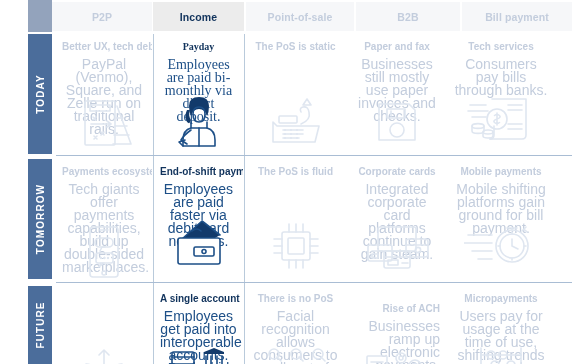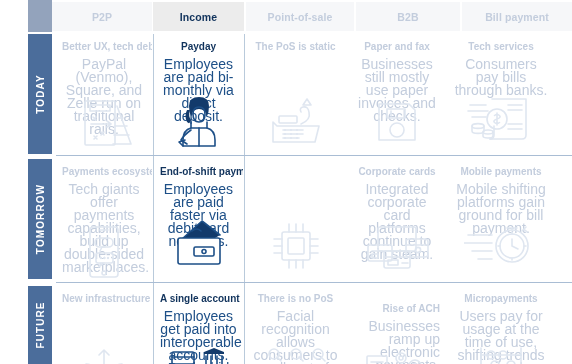--- a/index.html
+++ b/index.html
@@ -172,21 +172,21 @@
         <path class="pale" d="M20 28 H40 M40 28 l-4 -3 M40 28 l-4 3"></path>
         <path class="pale" d="M22 21 l3 3 M25 21 l-3 3"></path>
         <path class="pale" d="M30 36 l3 3 M33 36 l-3 3"></path>
         <path class="pale" d="M23 40 l3 3 M26 40 l-3 3"></path>
         <path class="pale" d="M46 10 L60 48 L42 48"></path>
         <path class="pale" d="M45 22 L52 22 M44 30 L56 30 M43 39 L58 39"></path>
       </svg>
     </div>
   </div>
 
-  <div class="cell highlight" style="left:154px; top:34px; width:89px; height:120px;">
+  <div class="cell highlight" style="left:154px; top:34px; width:89px; height:120px;font-family:Liberation Serif, serif;">
     <div class="c-title">Payday</div>
     <div class="c-body">Employees are paid bi-monthly via direct deposit.</div>
     <div class="icon-art" style="top:58px;">
       <svg width="56" height="56" viewBox="0 0 56 56">
         <path class="navy-f" d="M18 14 q0-9 10-9 q10 0 10 9 q0 6-2 10 q-2-7-8-7 q-6 0-8 7 q-2-4-2-10Z"></path>
         <path class="navy" d="M22 22 q0-7 6-7 q6 0 6 7 q0 8-6 8 q-6 0-6-8Z"></path>
         <path class="navy-f" d="M16 18 q-3 6 0 12 q3 3 4-2 q-3-4-1-10Z"></path>
         <path class="navy" d="M20 30 L20 36 L36 36 L36 30"></path>
         <path class="navy" d="M20 36 q-8 2 -8 12 L12 54 L44 54 L44 48 q0-10 -8-12"></path>
         <path class="navy" d="M28 36 L28 54"></path>
@@ -278,20 +278,21 @@
         <path class="navy" d="M14 22 L34 4 L52 18"></path>
         <path class="navy" d="M24 14 q5-4 9 0"></path>
         <rect style="fill:#ffffff;stroke:#1d4f87;stroke-width:1.6" x="10" y="21" width="42" height="26" rx="2"></rect>
         <rect class="navy" x="26" y="30" width="20" height="9" rx="1.5"></rect>
         <circle class="navy" cx="36" cy="34.5" r="2"></circle>
       </svg>
     </div>
   </div>
 
   <div class="cell" style="left:245px; top:159px; width:101px; height:122px;">
+    <div class="c-title">The PoS is fluid</div>
     <div class="icon-art" style="top:60px;">
       <svg width="54" height="54" viewBox="0 0 54 54">
         <rect class="pale" x="13" y="13" width="28" height="28" rx="2"></rect>
         <rect class="pale" x="19" y="19" width="16" height="16" rx="1"></rect>
         <path class="pale" d="M20 13 V5 M27 13 V5 M34 13 V5"></path>
         <path class="pale" d="M20 41 V49 M27 41 V49 M34 41 V49"></path>
         <path class="pale" d="M13 20 H5 M13 27 H5 M13 34 H5"></path>
         <path class="pale" d="M41 20 H49 M41 27 H49 M41 34 H49"></path>
       </svg>
     </div>
@@ -327,21 +328,20 @@
         <path class="pale" d="M48 25 L48 18 M48 25 L54 28"></path>
         <path class="pale" d="M43 7 h10 M48 7 V9"></path>
         <path class="pale" d="M58 10 l4 -4 M60 8 l3 3"></path>
         <path class="pale" d="M48 11 V13 M48 37 V39 M34 25 H36 M60 25 H62"></path>
         <path class="pale" d="M4 14 h24 M0 22 h28 M8 30 h20 M14 38 h14"></path>
       </svg>
     </div>
   </div>
 
   <div class="cell" style="left:56px;  top:286px; width:96px;  height:78px;">
-    <div class="c-title">New infrastructure</div>
     <div class="icon-art" style="top:60px;">
       <svg width="60" height="30" viewBox="0 0 60 30">
         <path class="pale" d="M30 26 V4 M30 4 l-5 5 M30 4 l5 5"></path>
         <path class="pale" d="M20 26 q0-8 -8-8 q0 8 8 8Z"></path>
         <path class="pale" d="M40 26 q0-8 8-8 q0 8 -8 8Z"></path>
       </svg>
     </div>
   </div>
 
   <div class="cell highlight" style="left:154px; top:286px; width:89px; height:78px;text-align:center;">

